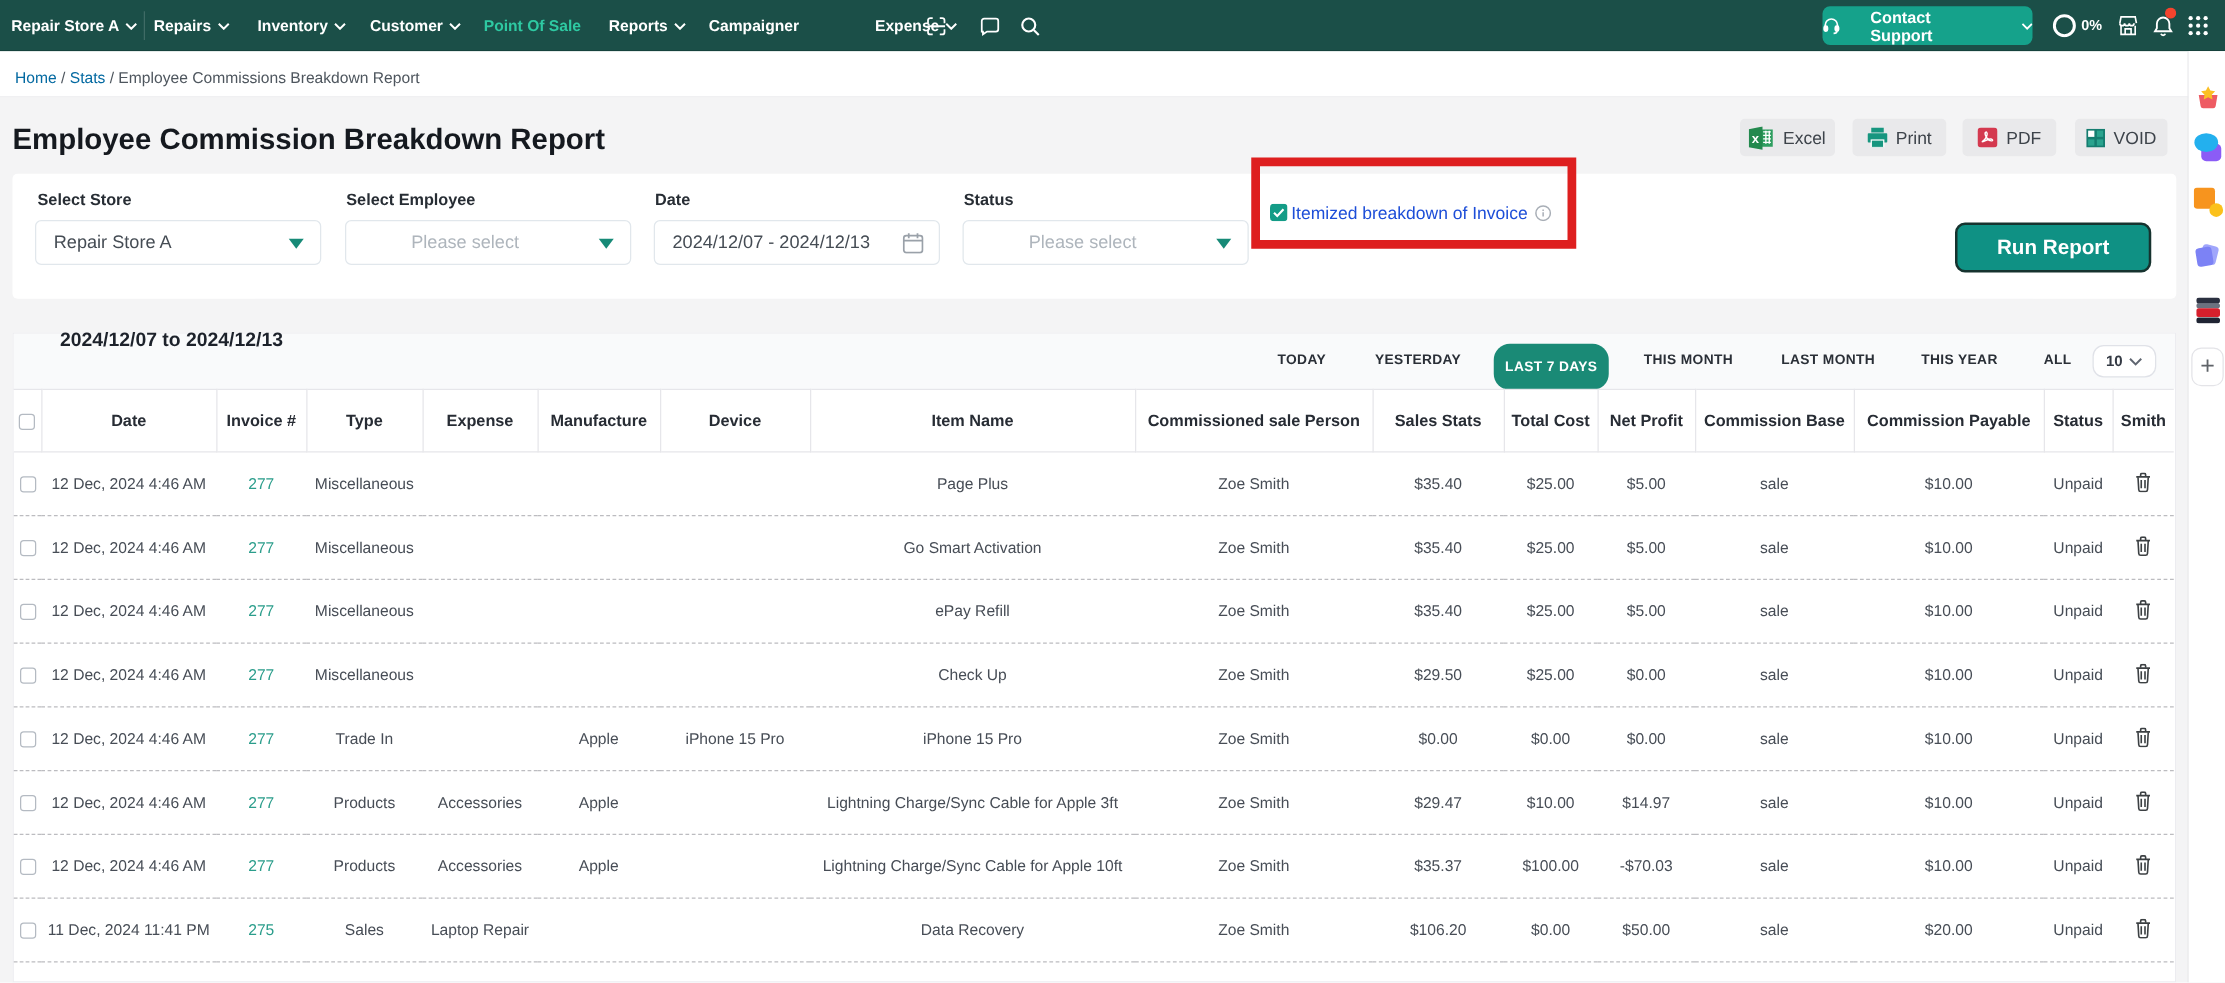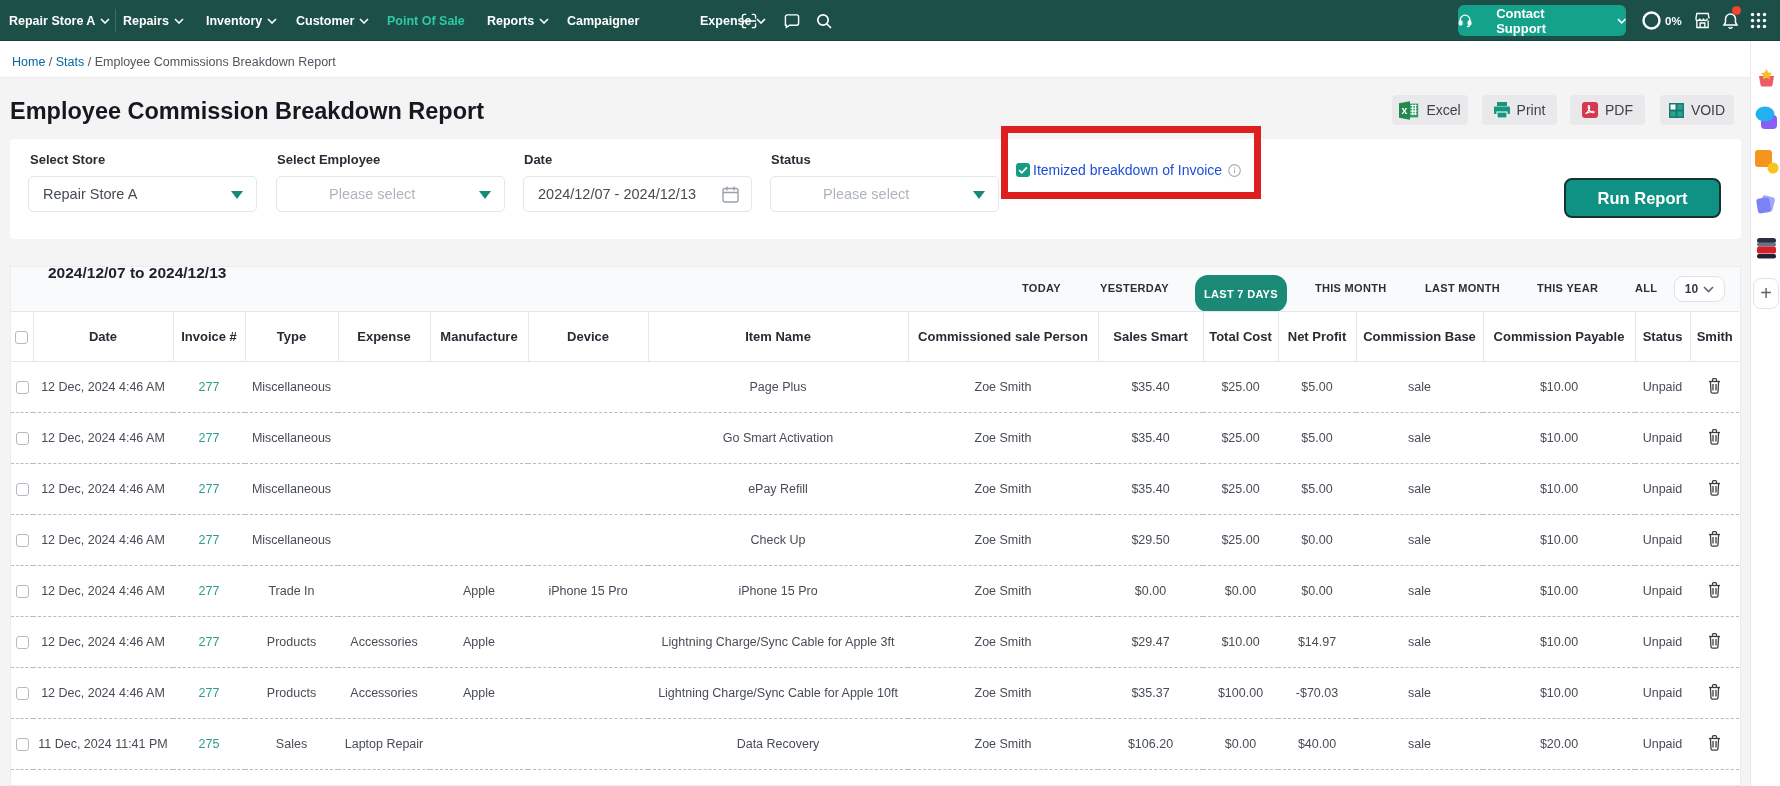--- a/index.html
+++ b/index.html
@@ -248,21 +248,21 @@
       <tr>
         <th><span class="rowcb"></span></th>
           <th>Date</th>
           <th>Invoice #</th>
           <th>Type</th>
           <th>Expense</th>
         <th>Manufacture</th>
           <th>Device</th>
           <th>Item Name</th>
           <th>Commissioned sale Person</th>
-        <th>Sales Smart</th>
+        <th>Sales Stats</th>
           <th>Total Cost</th>
           <th>Net Profit</th>
           <th>Commission Base</th>
         <th>Commission Payable</th>
           <th>Status</th>
           <th>Smith</th>
       </tr>
     </thead>
     <tbody id="tbody">
       <tr>
@@ -431,21 +431,21 @@
           <td>11 Dec, 2024 11:41 PM</td>
           <td class="inv">275</td>
           <td>Sales</td>
           <td>Laptop Repair</td>
           <td></td>
           <td></td>
           <td>Data Recovery</td>
           <td>Zoe Smith</td>
           <td>$106.20</td>
           <td>$0.00</td>
-          <td>$40.00</td>
+          <td>$50.00</td>
           <td>sale</td>
           <td>$20.00</td>
           <td>Unpaid</td>
           <td><svg width="13" height="16" viewBox="0 0 13 16" fill="none" stroke="#3c4043" stroke-width="1.3">
               <path d="M1 3.5h11"></path>
               <path d="M4.5 3.2V1.7a1 1 0 0 1 1-1h2a1 1 0 0 1 1 1v1.5"></path>
               <path d="M2.4 3.8l.6 10a1.5 1.5 0 0 0 1.5 1.4h4a1.5 1.5 0 0 0 1.5-1.4l.6-10"></path>
               <path d="M5 6v6.5M8 6v6.5"></path>
             </svg></td>
         </tr>

